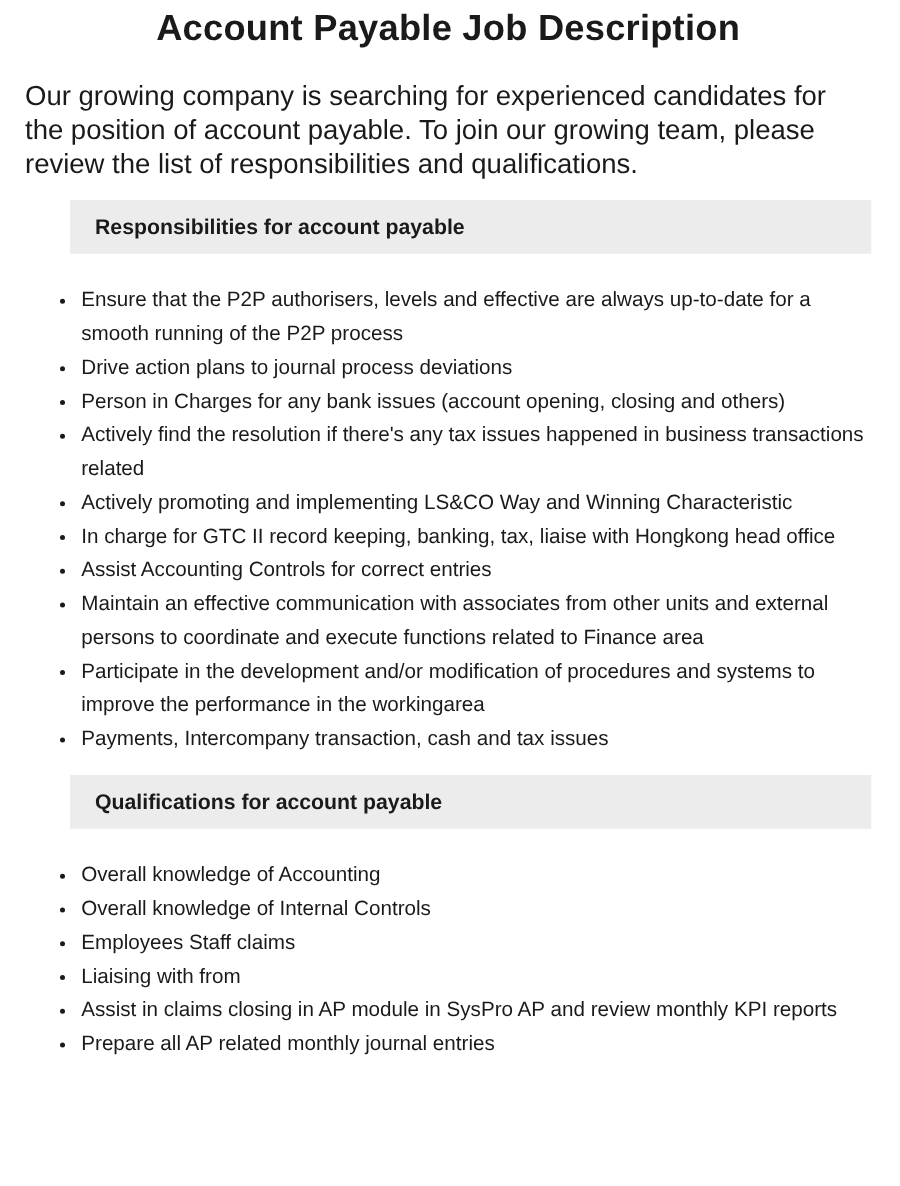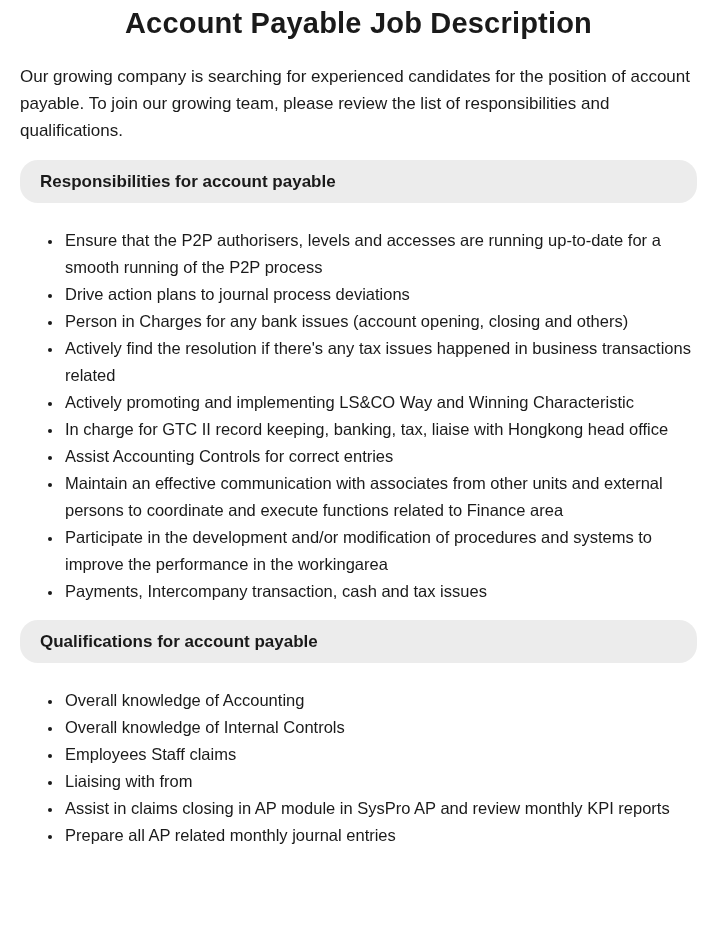--- a/index.html
+++ b/index.html
@@ -1,20 +1,20 @@
 <!DOCTYPE html>
 <html style="--text-color: #1a1a1a; --band-bg: #ececec; --page-bg: #ffffff;"><head>
 <meta charset="utf-8">
 <style>
   :root {
     --text-color: #1a1a1a;
     --band-bg: #ececec;
     --page-bg: #ffffff;
   }
-  * { box-sizing: border-box; border-radius: 18px; }
+  * { box-sizing: border-box; }
   html, body {
     margin: 0;
     padding: 0;
     background: var(--page-bg);
   }
   .page {
     width: 720px;
     min-height: 949px;
     margin: 0 auto;
     background: var(--page-bg);
@@ -26,30 +26,31 @@
     margin: 0;
     padding-top: 6px;
     font-size: 29px;
     line-height: 35px;
     font-weight: 700;
     text-align: center;
     letter-spacing: 0.2px;
   }
   .intro {
     margin: 22px 0 16px 0;
-    font-size: 17px;
+    font-size: 22px;
     line-height: 27px;
   }
   .section-heading {
     margin-top: 15px;
     background: var(--band-bg);
     padding: 11px 20px;
     font-size: 17px;
     line-height: 21px;
     font-weight: 700;
+    margin-left: 36px;
   }
   ul.bullet-list {
     margin: 24px 0 15px 0;
     padding-left: 43px;
     list-style-type: disc;
   }
   ul.bullet-list li {
     font-size: 16.5px;
     line-height: 27px;
     padding-left: 2px;
@@ -65,21 +66,21 @@
   <h1 class="page-title">Account Payable Job Description</h1>
 
   <p class="intro">Our growing company is searching for experienced candidates for the position of account payable. To join our growing team, please review the list of responsibilities and qualifications.</p>
 
   <div>
   <section>
     <div class="section-heading">
       <span>Responsibilities for account payable</span>
     </div>
     <ul class="bullet-list">
-          <li>Ensure that the P2P authorisers, levels and accesses are running up-to-date for a smooth running of the P2P process</li>
+          <li>Ensure that the P2P authorisers, levels and effective are always up-to-date for a smooth running of the P2P process</li>
           <li>Drive action plans to journal process deviations</li>
           <li>Person in Charges for any bank issues (account opening, closing and others)</li>
           <li>Actively find the resolution if there's any tax issues happened in business transactions related</li>
           <li>Actively promoting and implementing LS&amp;CO Way and Winning Characteristic</li>
           <li>In charge for GTC II record keeping, banking, tax, liaise with Hongkong head office</li>
           <li>Assist Accounting Controls for correct entries</li>
           <li>Maintain an effective communication with associates from other units and external persons to coordinate and execute functions related to Finance area</li>
           <li>Participate in the development and/or modification of procedures and systems to improve the performance in the workingarea</li>
           <li>Payments, Intercompany transaction, cash and tax issues</li>
         </ul>

